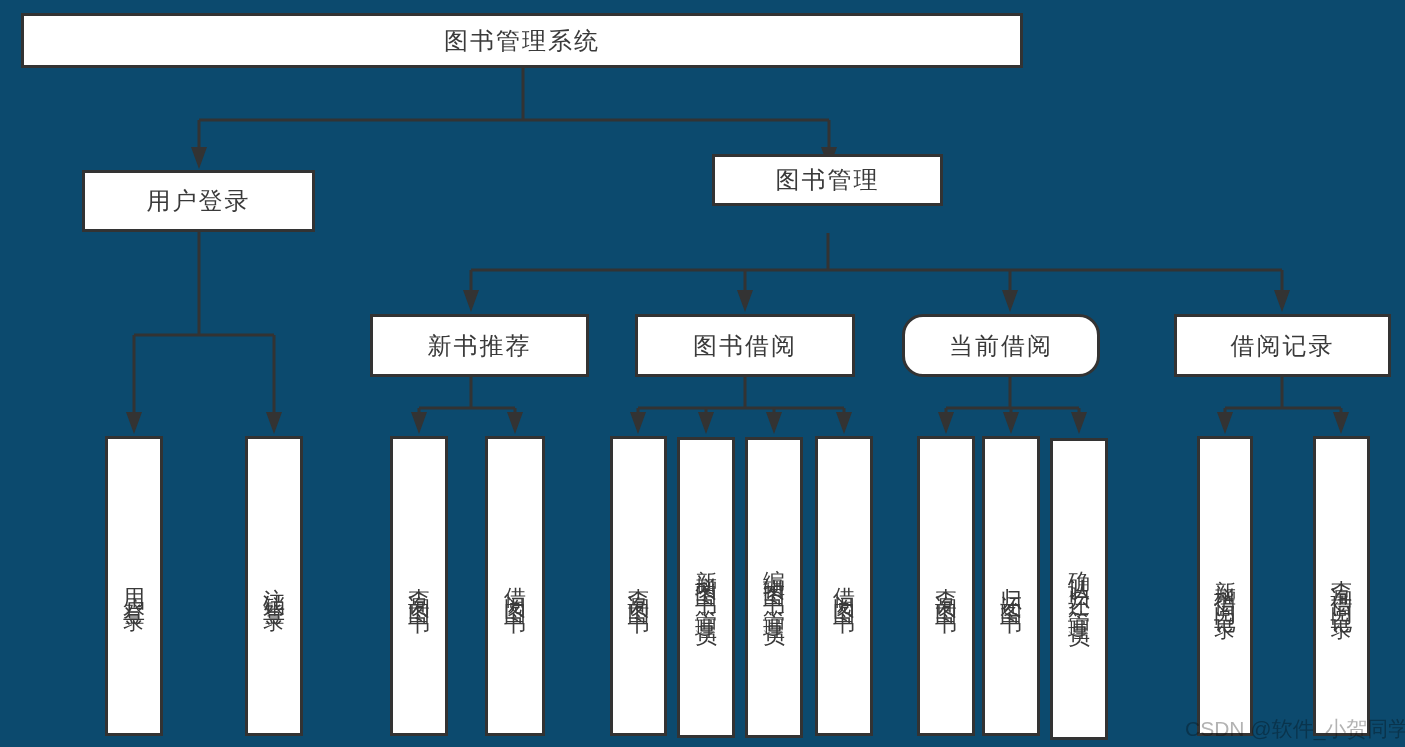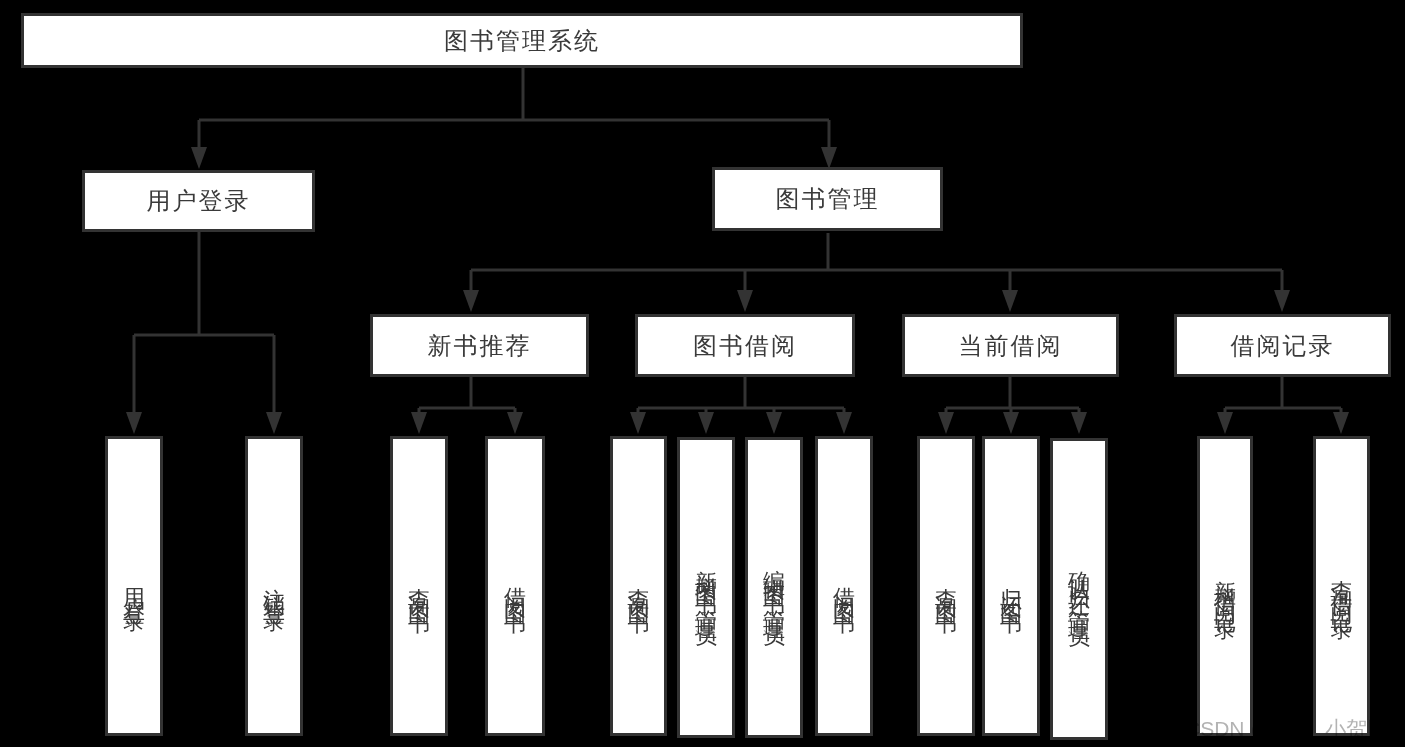--- a/index.html
+++ b/index.html
@@ -1,20 +1,20 @@
 <!DOCTYPE html>
 <html><head>
 <meta charset="utf-8">
 <style>
   html, body { margin: 0; padding: 0; background: #ffffff; }
   .stage {
     position: relative;
     width: 1405px;
     height: 747px;
-    background: #000000;
+    background: #0c4a6e;
     font-family: "Liberation Sans", sans-serif;
     color: #333333;
     overflow: hidden;
   }
   .connectors {
     position: absolute;
     left: 0; top: 0;
     width: 1405px; height: 747px;
     z-index: 1;
   }
@@ -105,31 +105,31 @@
     </g>
   </svg>
 
   <div class="node" style="left:21px; top:13px; width:1002px; height:55px;">
     <span class="hlabel">图书管理系统</span>
   </div>
 
   <div class="node" style="left:82px; top:170px; width:233px; height:62px;">
     <span class="hlabel">用户登录</span>
   </div>
-  <div class="node" style="left:712px; top:167px; width:231px; height:64px;">
+  <div class="node" style="left:712px; top:154px; width:231px; height:52px;">
     <span class="hlabel">图书管理</span>
   </div>
 
   <div class="node" style="left:370px; top:314px; width:219px; height:63px;">
     <span class="hlabel">新书推荐</span>
   </div>
   <div class="node" style="left:635px; top:314px; width:220px; height:63px;font-family:Liberation Serif, serif;">
     <span class="hlabel">图书借阅</span>
   </div>
-  <div class="node" style="left:902px; top:314px; width:217px; height:63px;">
+  <div class="node" style="left:902px; top:314px; width:198px; height:63px;border-radius:21px;">
     <span class="hlabel">当前借阅</span>
   </div>
   <div class="node" style="left:1174px; top:314px; width:217px; height:63px;">
     <span class="hlabel">借阅记录</span>
   </div>
 
   <div class="node vnode" style="left:105px; top:436px; width:58px; height:300px;">
     <span class="vlabel">用户登录</span>
   </div>
   <div class="node vnode" style="left:245px; top:436px; width:58px; height:300px;">

